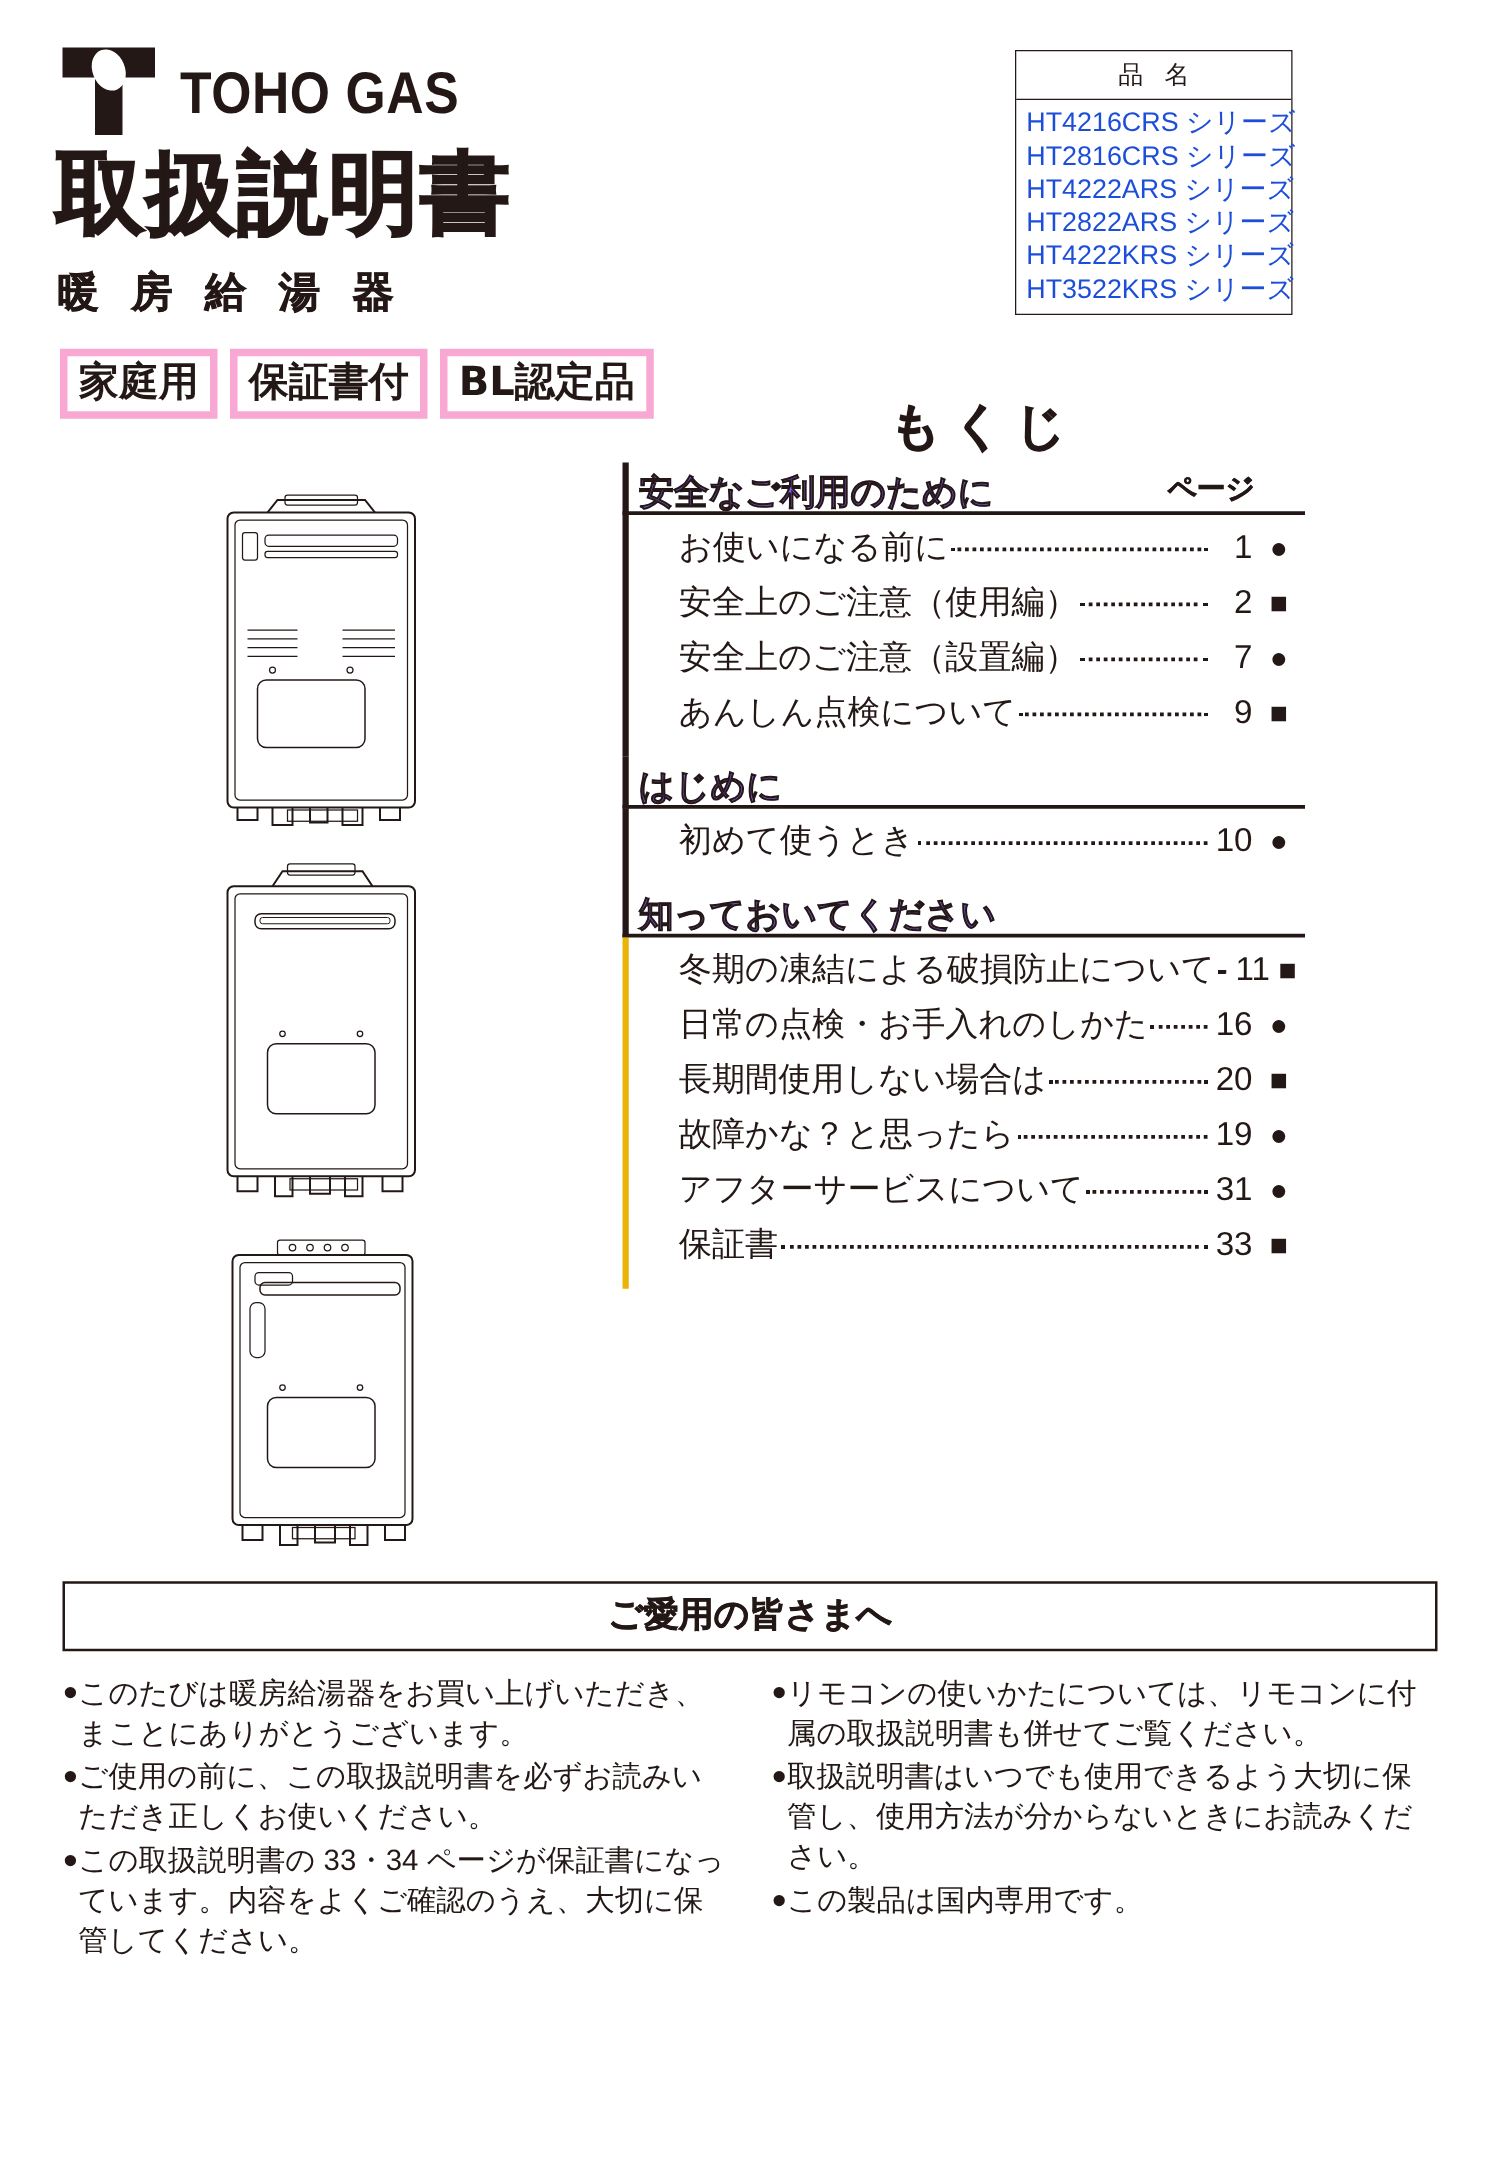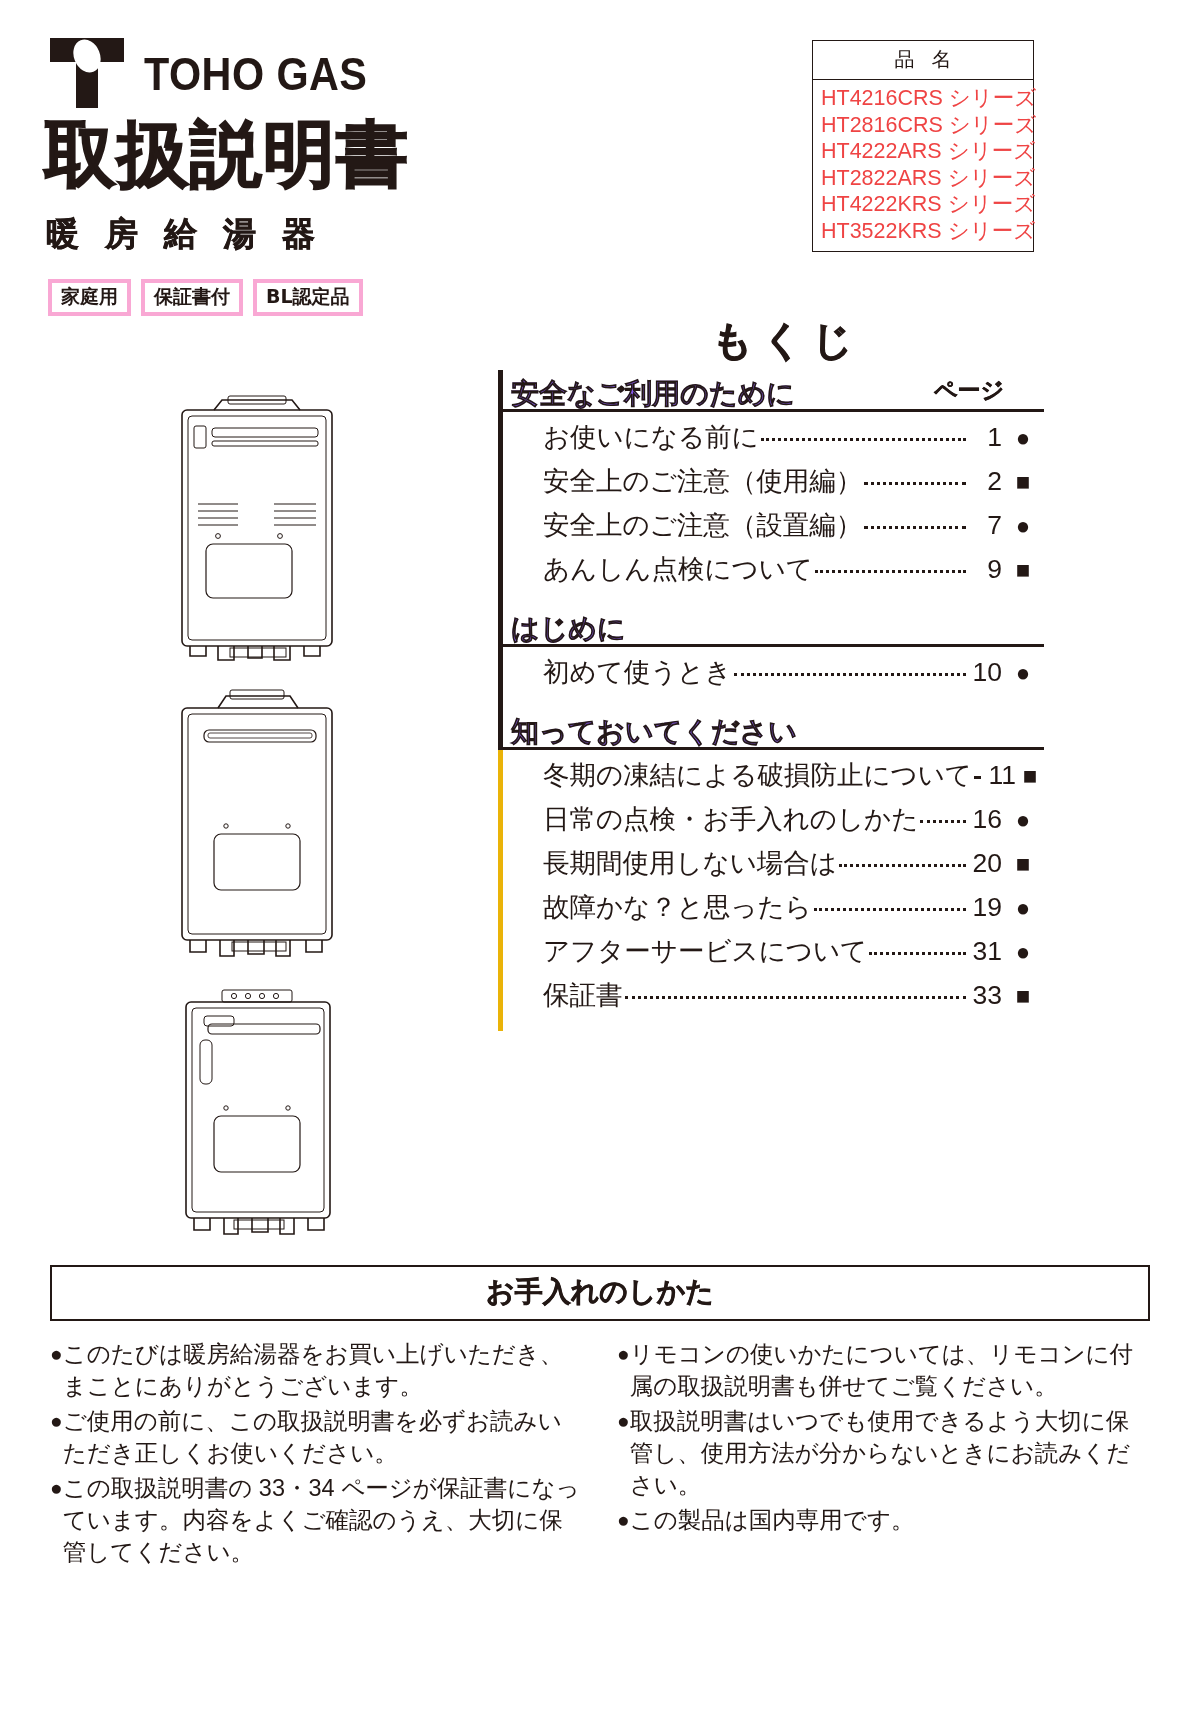--- a/index.html
+++ b/index.html
@@ -33,40 +33,40 @@
     position:absolute; left:46px; top:212px;
     font-size:33px; font-weight:bold; color:#231815;
     letter-spacing:26px;
     font-family:Liberation Mono, monospace;
     -webkit-text-stroke:0.6px #231815;
   }
 
   
   .badges { position:absolute; left:48px; top:279px; display:flex; gap:10px; }
   .badge {
-    border:4px solid #f9a8d4; padding:3px 9px 5px;
-    font-size:19px; font-weight:bold; line-height:1.12;
+    border:6px solid #f9a8d4; padding:3px 9px 5px;
+    font-size:32px; font-weight:bold; line-height:1.12;
     font-family:"DejaVu Sans", sans-serif; color:#231815;
     letter-spacing:0px;
   }
 
   
   .prod-table {
     position:absolute; left:812px; top:40px; width:222px;
     border:1.6px solid #231815; background:#fff;
   }
   .prod-head {
     text-align:center; font-size:20px; padding:5px 0 6px;
     border-bottom:1.6px solid #231815; letter-spacing:17px; text-indent:17px;
     font-family:Liberation Mono, monospace; color:#231815;
   }
   .prod-body { padding:5px 0 7px 8px; }
   .prod-body li {
     list-style:none; font-size:21.5px; line-height:1.235;
-    font-family:"Liberation Sans", sans-serif; color:#ef4444;
+    font-family:"Liberation Sans", sans-serif; color:#1d4ed8;
     white-space:nowrap;
   }
 
   
   .mokuji-title {
     position:absolute; left:712px; top:313px;
     font-size:40px; font-weight:bold; letter-spacing:9px;
     font-family:"DejaVu Sans", sans-serif; color:#231815;
     -webkit-text-stroke:0.9px #231815;
   }
@@ -335,21 +335,21 @@
           <span class="lbl">保証書</span>
           <span class="dots"></span>
           <span class="pg">33</span>
           <span class="mk square"></span>
         </div>
       </div>
     </div>
   </div>
 
   <div class="notice">
-    <div class="notice-head">お手入れのしかた</div>
+    <div class="notice-head">ご愛用の皆さまへ</div>
     <div class="notice-cols">
       <div class="ncol">
         <div class="nitem">
           <span class="bullet">●</span>
           <span class="ntext">このたびは暖房給湯器をお買い上げいただき、まことにありがとうございます。</span>
         </div>
         <div class="nitem">
           <span class="bullet">●</span>
           <span class="ntext">ご使用の前に、この取扱説明書を必ずお読みいただき正しくお使いください。</span>
         </div>

